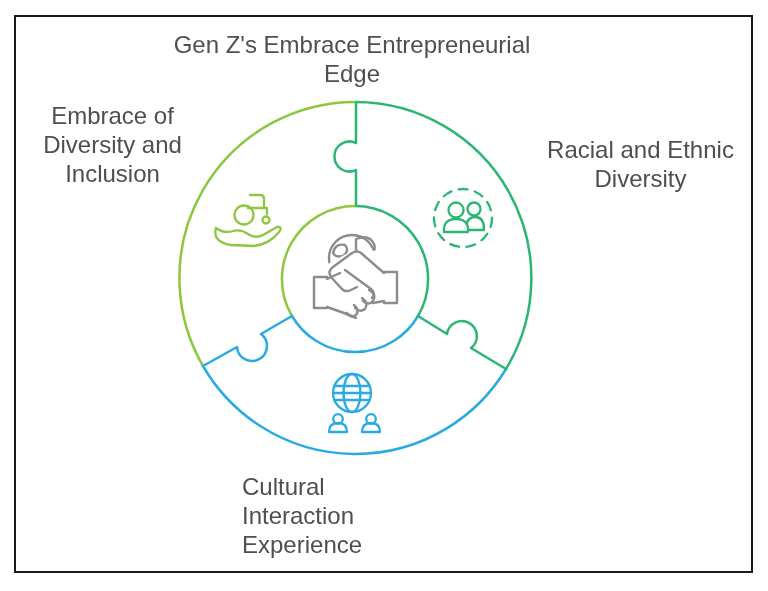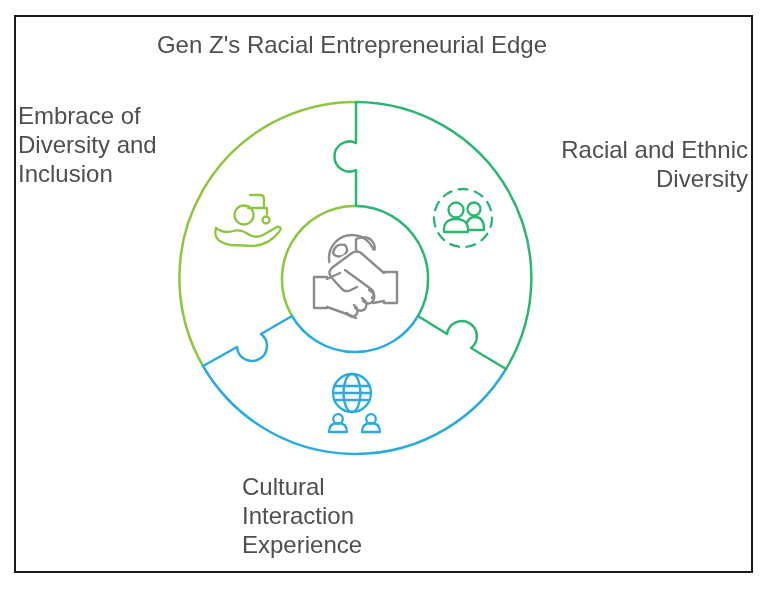--- a/index.html
+++ b/index.html
@@ -13,31 +13,31 @@
     border:2px solid #1a1a1a;background:#ffffff;box-sizing:content-box;
   }
   .title{
     position:absolute;left:150px;top:30px;width:404px;
     text-align:center;font-size:24px;line-height:29px;color:#4e4f51;
   }
   .label{
     position:absolute;font-size:24px;line-height:29px;color:#4e4f51;
     white-space:pre-line;
   }
-  .label-left{left:18px;top:101px;width:157px;text-align:left;}
-  .label-right{left:533px;top:135px;width:215px;text-align:right;}
+  .label-left{left:34px;top:101px;width:157px;text-align:center;}
+  .label-right{left:533px;top:135px;width:215px;text-align:center;}
   .label-bottom{left:242px;top:472px;width:220px;text-align:left;}
   svg{position:absolute;left:0;top:0;}
 </style>
 </head>
 <body>
 
 <div class="frame"></div>
 
-<div class="title">Gen Z's Racial Entrepreneurial Edge</div>
+<div class="title">Gen Z's Embrace Entrepreneurial Edge</div>
 
 <div class="label label-left">Embrace of
 Diversity and
 Inclusion</div>
 
 <div class="label label-right">Racial and Ethnic
 Diversity</div>
 
 <div class="label label-bottom">Cultural
 Interaction

